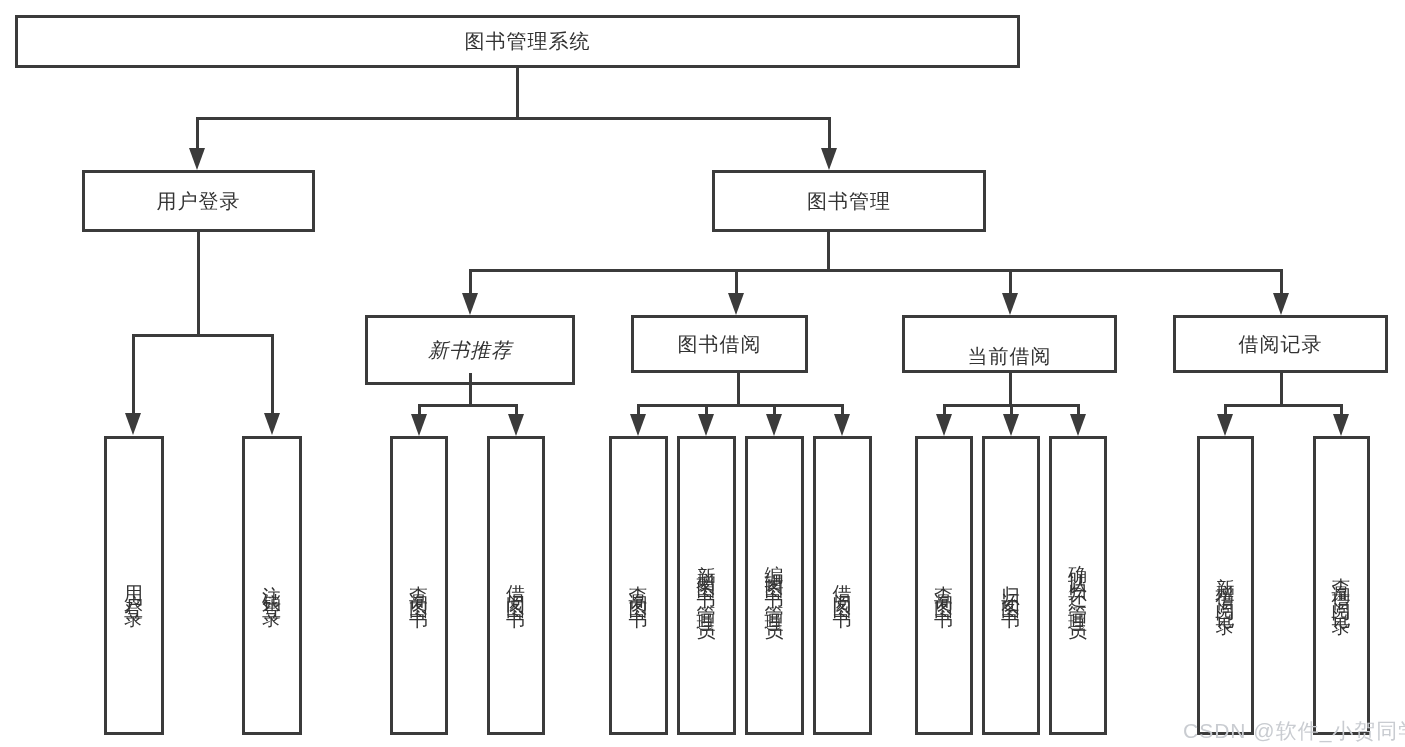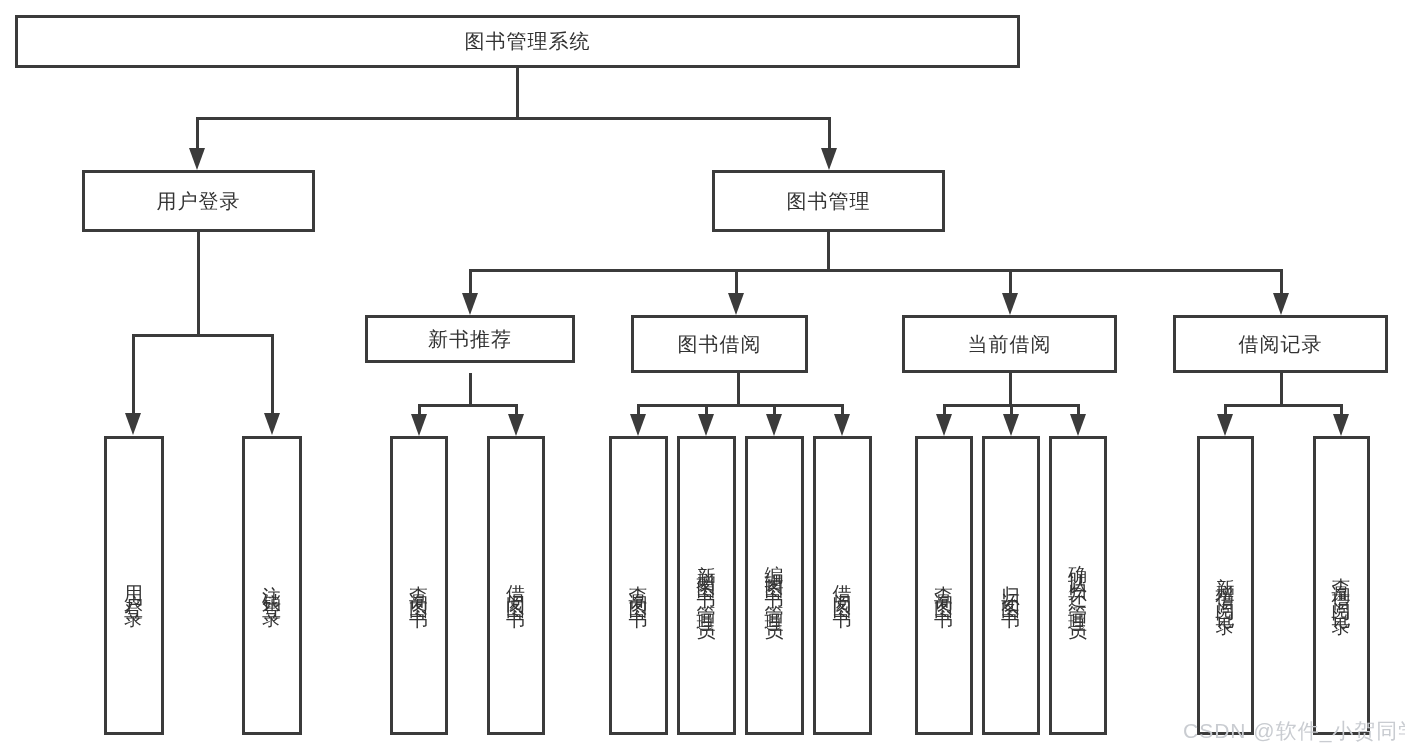--- a/index.html
+++ b/index.html
@@ -79,21 +79,21 @@
   <div class="vline" style="left:516px; top:68px; height:52px;"></div>
   <div class="hline" style="left:196px; top:117px; width:635px;"></div>
   <div class="vline" style="left:196px; top:117px; height:33px;"></div>
   <div class="arrow" style="left:189px; top:148px;"></div>
   <div class="vline" style="left:828px; top:117px; height:33px;"></div>
   <div class="arrow" style="left:821px; top:148px;"></div>
 
   <div class="box" style="left:82px; top:170px; width:233px; height:62px;">
     <span>用户登录</span>
   </div>
-  <div class="box" style="left:712px; top:170px; width:233px; height:62px;">
+  <div class="box" style="left:712px; top:170px; width:274px; height:62px;">
     <span>图书管理</span>
   </div>
 
   <div class="vline" style="left:197px; top:232px; height:105px;"></div>
   <div class="hline" style="left:132px; top:334px; width:142px;"></div>
   <div class="vline" style="left:132px; top:334px; height:81px;"></div>
   <div class="arrow" style="left:125px; top:413px;"></div>
   <div class="vline" style="left:271px; top:334px; height:81px;"></div>
   <div class="arrow" style="left:264px; top:413px;"></div>
 
@@ -101,27 +101,27 @@
   <div class="hline" style="left:469px; top:269px; width:813px;"></div>
   <div class="vline" style="left:469px;  top:269px; height:26px;"></div>
   <div class="arrow" style="left:462px;  top:293px;"></div>
   <div class="vline" style="left:735px;  top:269px; height:26px;"></div>
   <div class="arrow" style="left:728px;  top:293px;"></div>
   <div class="vline" style="left:1009px; top:269px; height:26px;"></div>
   <div class="arrow" style="left:1002px; top:293px;"></div>
   <div class="vline" style="left:1280px; top:269px; height:26px;"></div>
   <div class="arrow" style="left:1273px; top:293px;"></div>
 
-  <div class="box" style="left:365px; top:315px; width:210px; height:48px;">
+  <div class="box" style="left:365px; top:315px; width:210px; height:70px;font-style:italic;">
     <span>新书推荐</span>
   </div>
   <div class="box" style="left:631px; top:315px; width:177px; height:58px;">
     <span>图书借阅</span>
   </div>
-  <div class="box" style="left:902px; top:315px; width:215px; height:58px;">
+  <div class="box" style="left:902px; top:315px; width:215px; height:58px;align-items:flex-end;">
     <span>当前借阅</span>
   </div>
   <div class="box" style="left:1173px; top:315px; width:215px; height:58px;">
     <span>借阅记录</span>
   </div>
 
   <div class="vline" style="left:469px; top:373px; height:34px;"></div>
   <div class="hline" style="left:418px; top:404px; width:100px;"></div>
   <div class="vline" style="left:418px; top:404px; height:12px;"></div>
   <div class="arrow" style="left:411px; top:414px;"></div>

